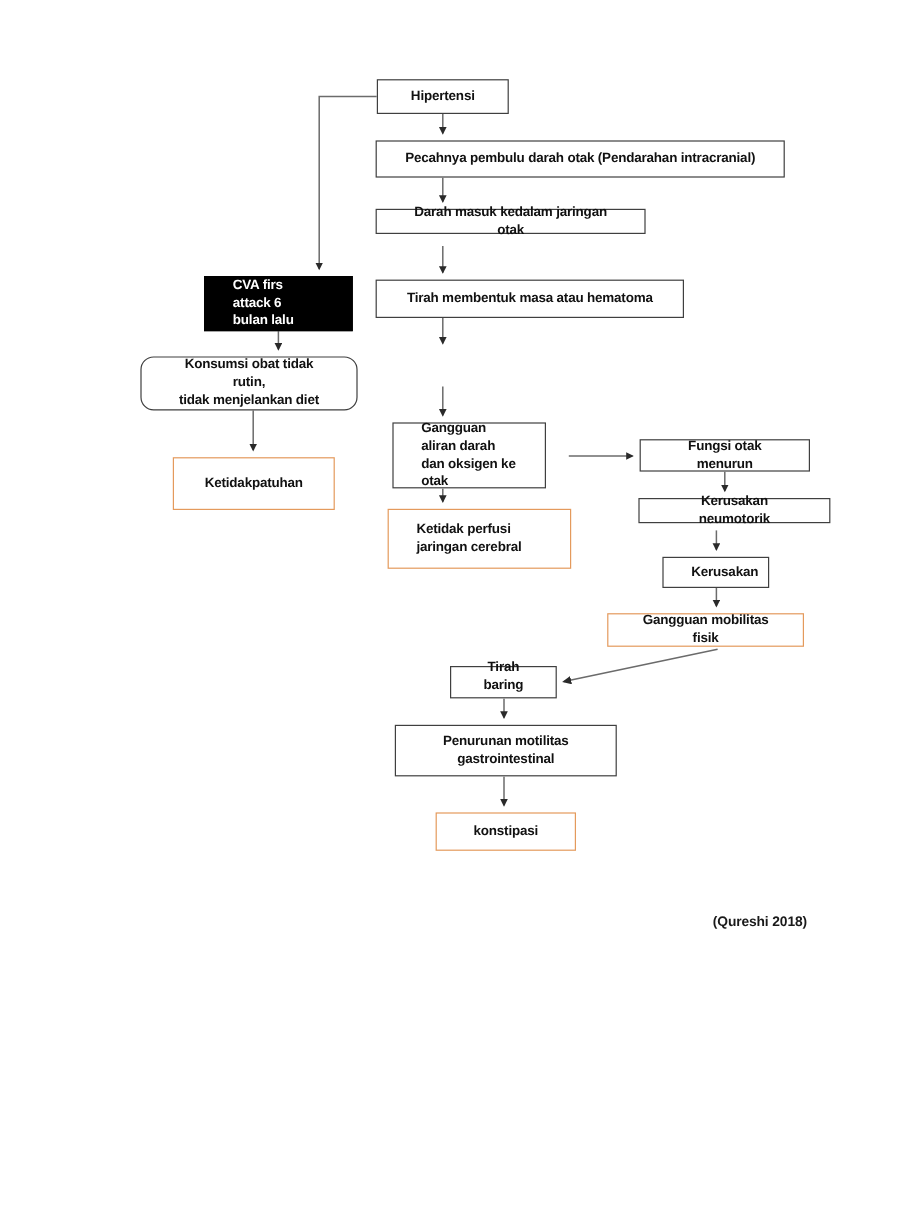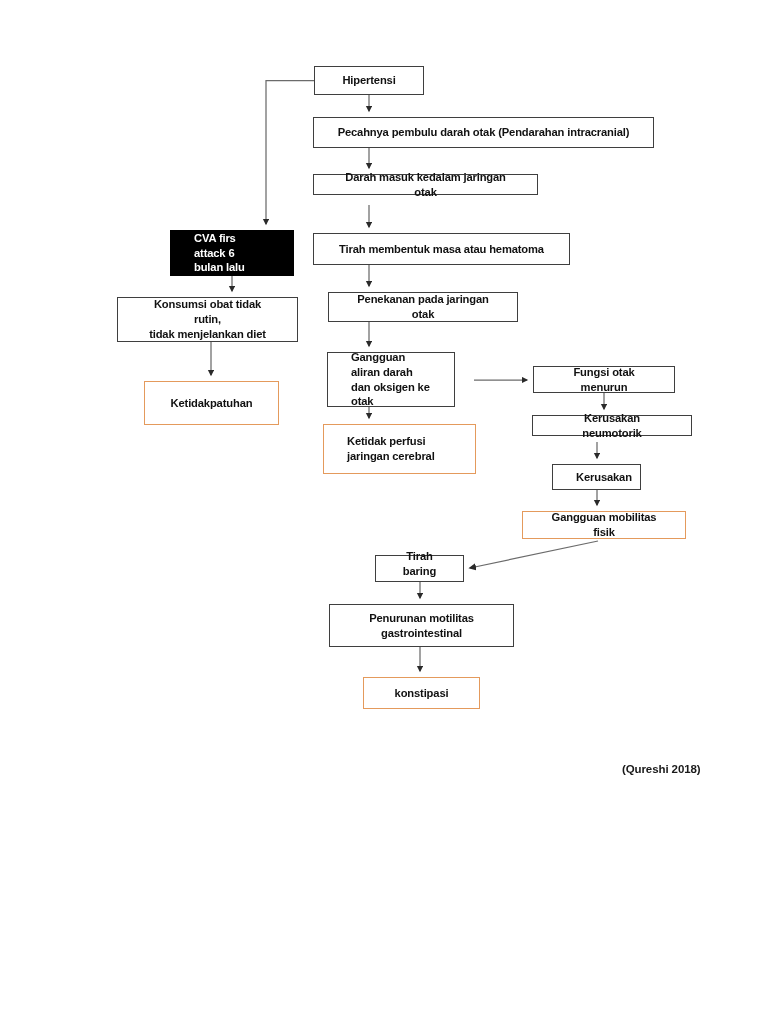--- a/index.html
+++ b/index.html
@@ -39,21 +39,20 @@
     background:#ffffff;
     color:#111111;
   }
 
   .caption{
     position:absolute;
     font-size:11.5px;
     font-weight:700;
     color:#1a1a1a;
     letter-spacing:-0.1px;
-    margin-left:28px;
   }
 </style>
 </head>
 <body>
 
 <div id="canvas">
 
   <svg class="edges" viewBox="0 0 768 1024">
     <defs>
       <marker id="ah" markerWidth="9" markerHeight="9" refX="5.2" refY="3.2" orient="auto" markerUnits="userSpaceOnUse">
@@ -105,28 +104,25 @@
 
   <div class="node left dark" style="left:170px;top:230px;width:124px;height:46px;">
     <span class="txt">CVA firs attack 6
 bulan lalu</span>
   </div>
 
   <div class="node center" style="left:313px;top:233px;width:257px;height:32px;">
     <span class="txt">Tirah membentuk masa atau hematoma</span>
   </div>
 
-  <div class="node center" style="left:117px;top:297px;width:181px;height:45px;">
+  <div class="node center" style="left:117px;top:297px;width:181px;height:45px;border-radius:11px;">
     <span class="txt">Konsumsi obat tidak rutin,
 tidak  menjelankan diet</span>
   </div>
 
-  <div class="node center" style="left:328px;top:292px;width:190px;height:30px;">
-    <span class="txt">Penekanan pada jaringan otak</span>
-  </div>
 
   <div class="node left" style="left:327px;top:352px;width:128px;height:55px;">
     <span class="txt">Gangguan aliran darah
 dan oksigen ke otak</span>
   </div>
 
   <div class="node center orange" style="left:144px;top:381px;width:135px;height:44px;">
     <span class="txt">Ketidakpatuhan</span>
   </div>
 
@@ -140,21 +136,21 @@
 
   <div class="node left orange" style="left:323px;top:424px;width:153px;height:50px;">
     <span class="txt">Ketidak perfusi
 jaringan cerebral</span>
   </div>
 
   <div class="node center" style="left:552px;top:464px;width:89px;height:26px;">
     <span class="txt">Kerusakan</span>
   </div>
 
-  <div class="node center orange" style="left:506px;top:511px;width:164px;height:28px;margin-left:16px;">
+  <div class="node center orange" style="left:506px;top:511px;width:164px;height:28px;">
     <span class="txt">Gangguan mobilitas fisik</span>
   </div>
 
   <div class="node center" style="left:375px;top:555px;width:89px;height:27px;align-items:flex-end;">
     <span class="txt">Tirah baring</span>
   </div>
 
   <div class="node center" style="left:329px;top:604px;width:185px;height:43px;">
     <span class="txt">Penurunan motilitas
 gastrointestinal</span>

